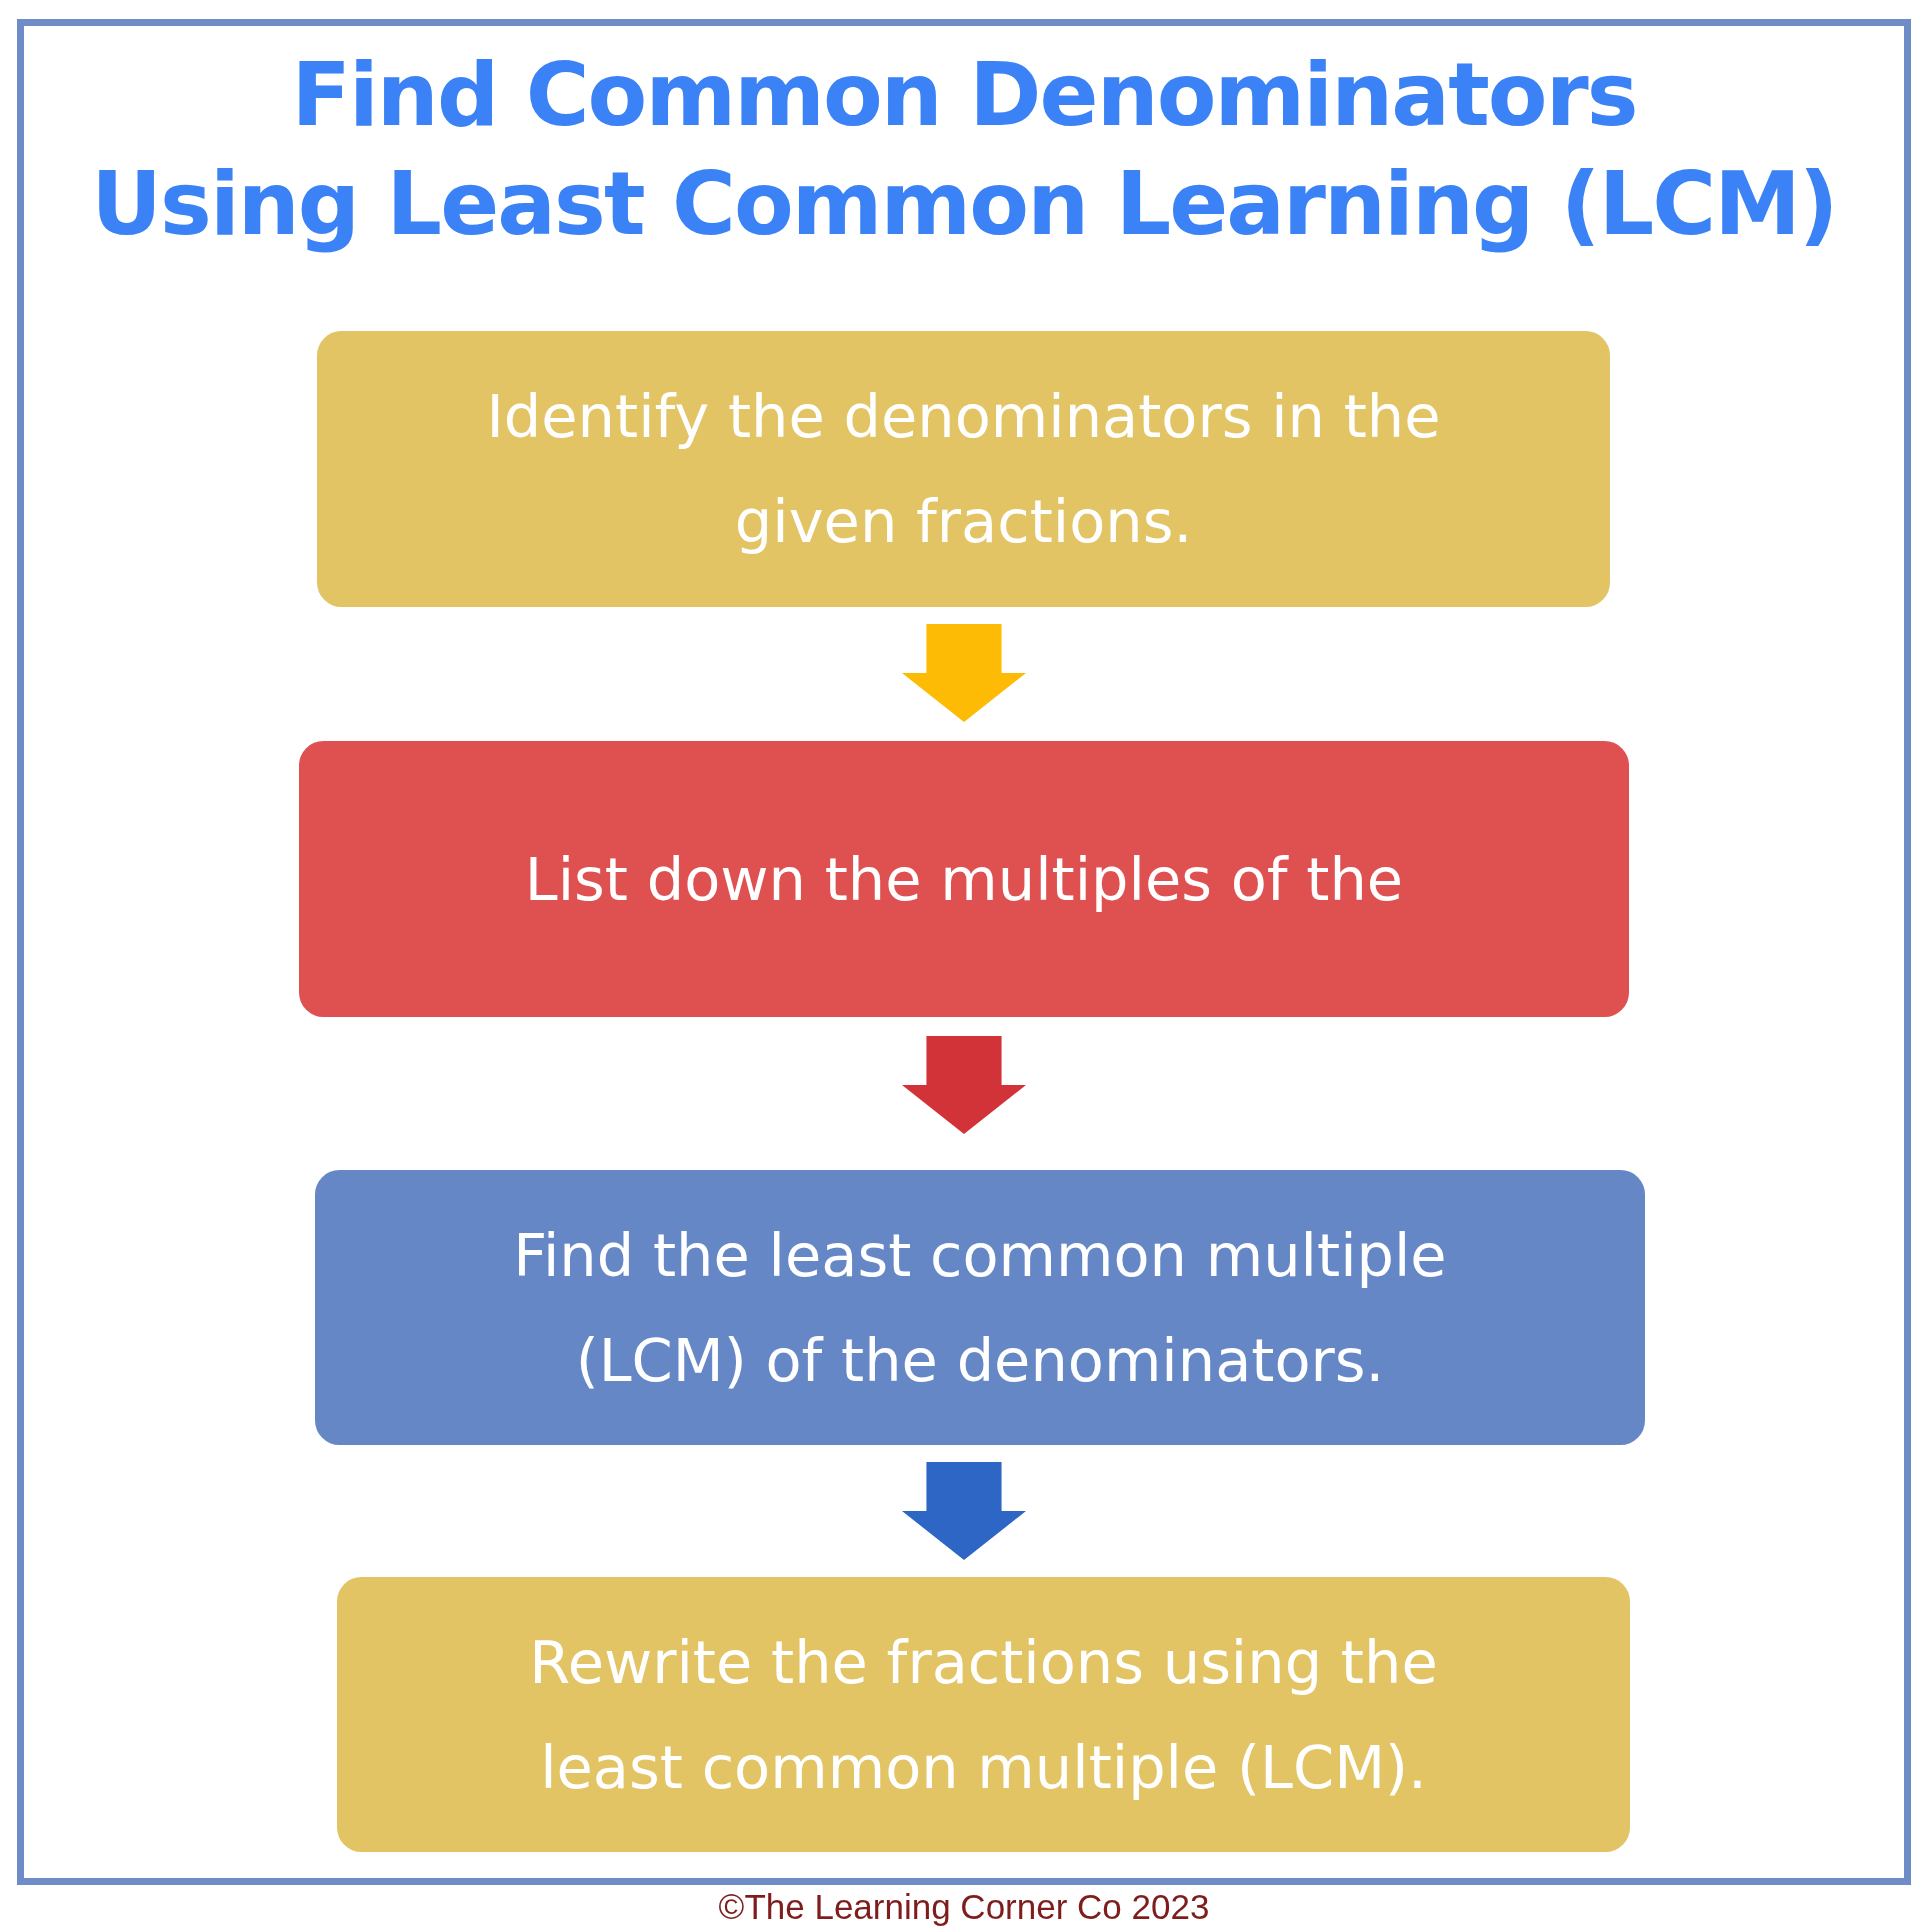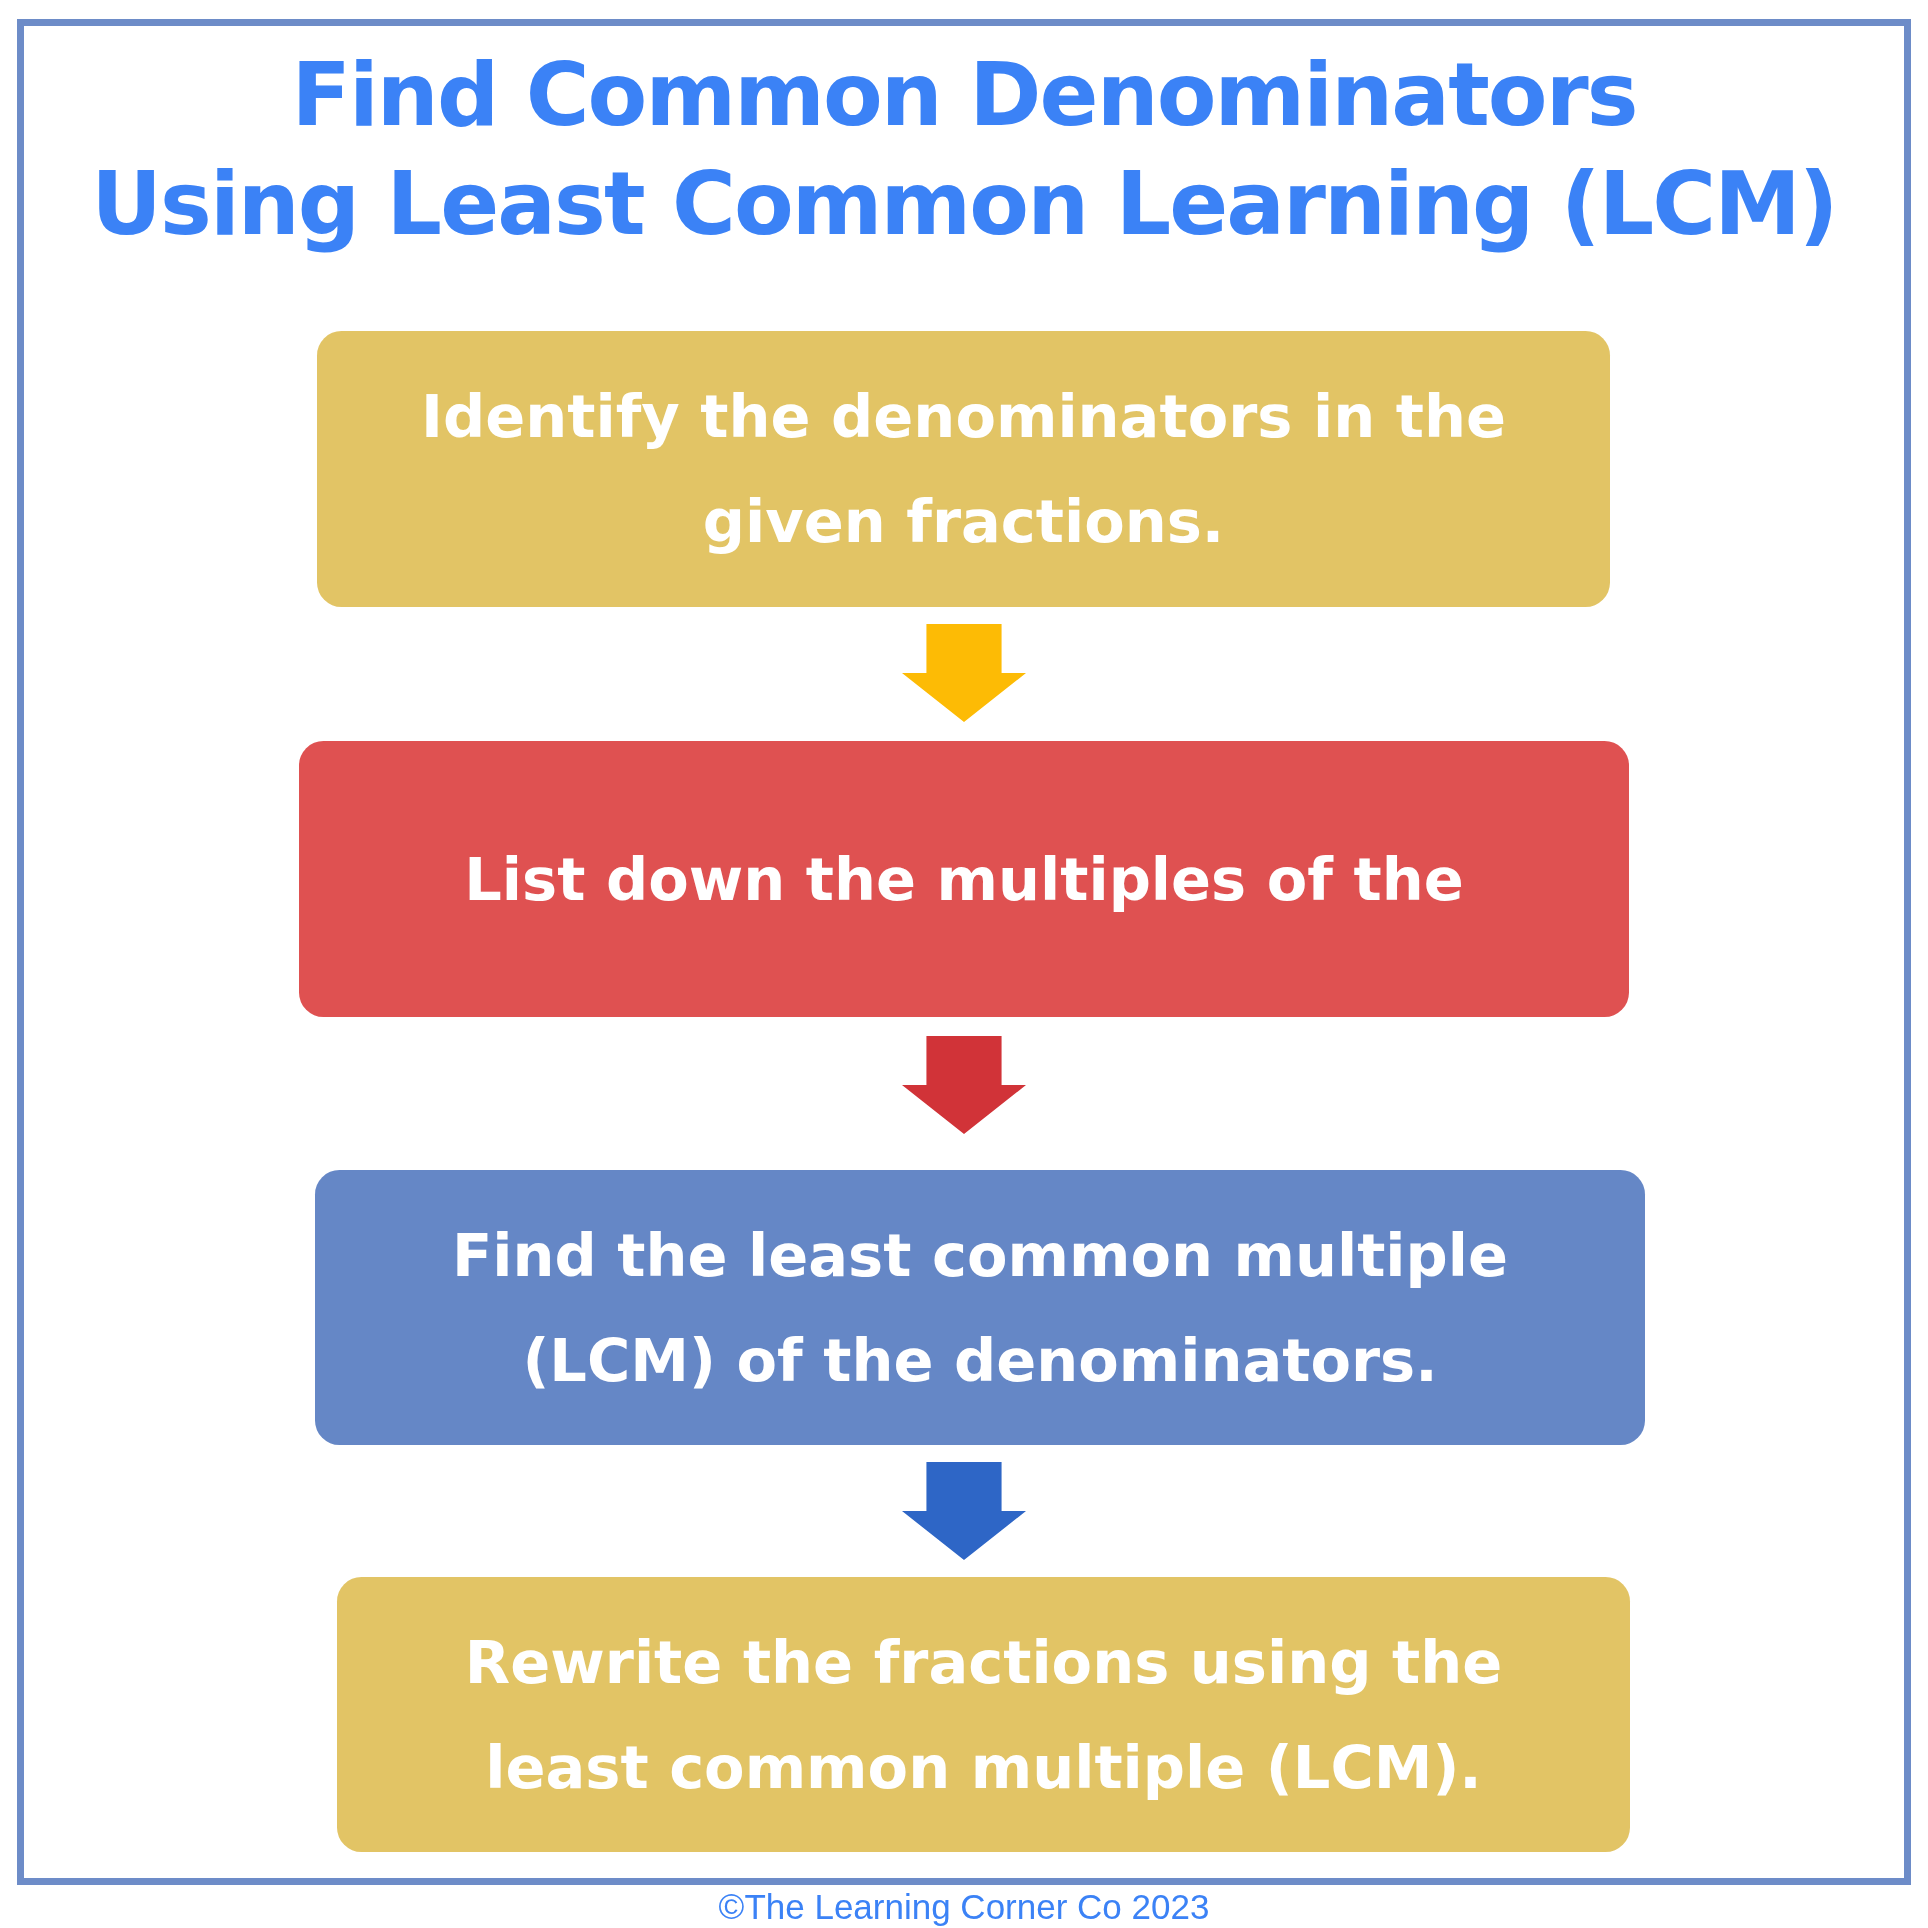--- a/index.html
+++ b/index.html
@@ -39,21 +39,21 @@
     position:absolute;
     border-radius:24.5px;
     display:flex;
     flex-direction:column;
     align-items:center;
     justify-content:center;
     text-align:center;
     color:#ffffff;
     font-size:59px;
     line-height:105px;
-    font-weight:700;
+    font-weight:400;
     box-sizing:border-box;
     padding:16px 66px;
   }
   .step-line{white-space:nowrap;}
   .box1{left:317px;top:331px;width:1293px;height:276px;}
   .box2{left:299px;top:741px;width:1330px;height:276px;}
   .box3{left:299px;top:1170px;width:1330px;height:275px;}
   .box4{left:317px;top:1577px;width:1293px;height:275px;}
   .arrow{
     position:absolute;
@@ -68,21 +68,21 @@
   .footer{
     position:absolute;
     left:0;
     top:1885px;
     width:100%;
     height:43px;
     line-height:43px;
     text-align:center;
     font-family:"Liberation Sans",sans-serif;
     font-size:35px;
-    color:#3b82f6;
+    color:#7f1d1d;
   }
 </style>
 </head>
 <body>
 
 <div class="canvas">
 
   <div class="frame"></div>
 
   <h1 class="title">

